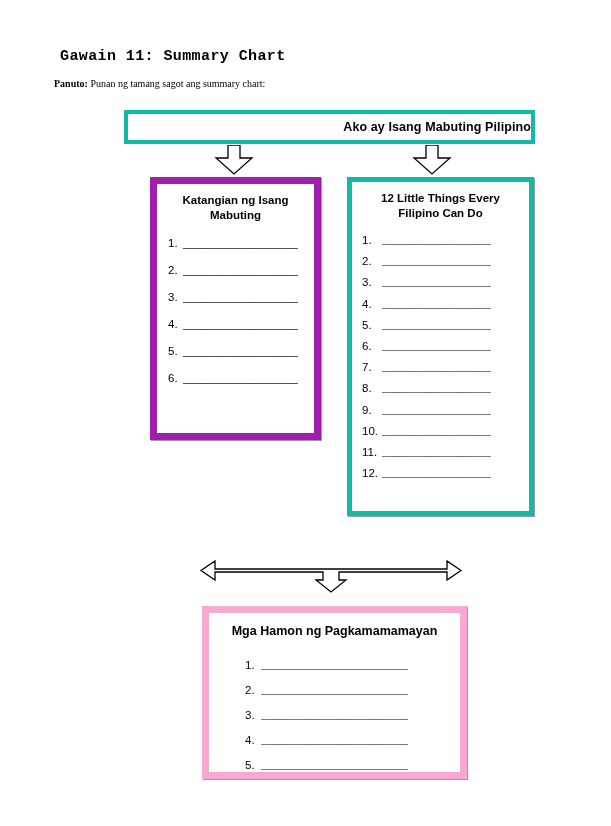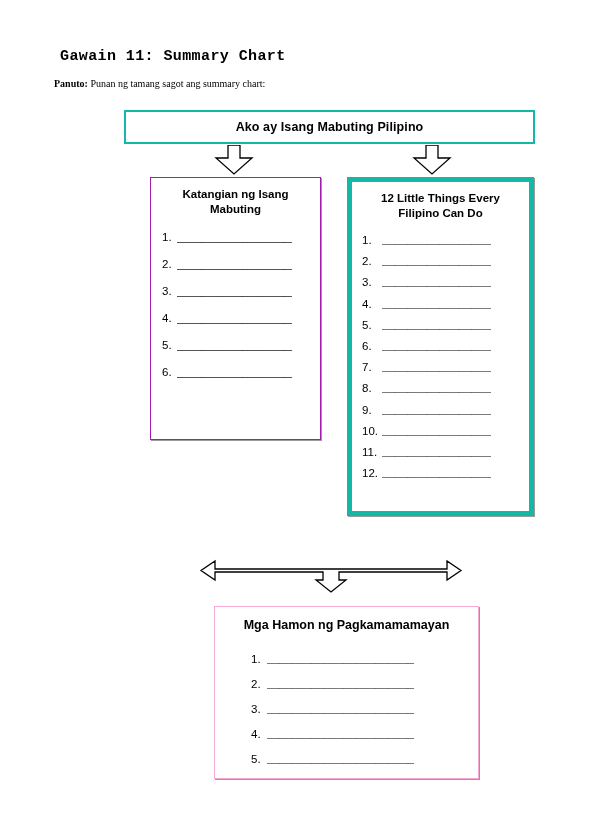--- a/index.html
+++ b/index.html
@@ -43,53 +43,53 @@
   .chart-box {
     position: absolute;
     box-sizing: border-box;
     background: #ffffff;
   }
   .box-top {
     left: 124px;
     top: 110px;
     width: 411px;
     height: 34px;
-    border: 2px solid #14b8a6;
+    border: 4px solid #14b8a6;
     display: flex;
     align-items: center;
-    justify-content: center;
+    justify-content: flex-end;
   }
   .box-top .box-title {
     font-size: 12.5px;
     font-weight: bold;
     letter-spacing: 0.1px;
   }
 
   .box-left {
     left: 150px;
     top: 177px;
     width: 171px;
     height: 263px;
-    border: 1px solid #a21caf;
+    border: 7px solid #a21caf;
     box-shadow: 1px 1px 0 #9a9a9a;
   }
   .box-right {
     left: 347px;
     top: 177px;
     width: 187px;
     height: 339px;
     border: 5px solid #14b8a6;
     box-shadow: 1px 1px 0 #9a9a9a;
   }
   .box-bottom {
-    left: 214px;
+    left: 202px;
     top: 606px;
     width: 265px;
     height: 173px;
-    border: 1px solid #f9a8d4;
+    border: 7px solid #f9a8d4;
     box-shadow: 1px 1px 0 #9a9a9a;
   }
 
   .box-heading {
     text-align: center;
     font-weight: bold;
     font-size: 11.5px;
     line-height: 15px;
     padding: 0 6px;
   }

